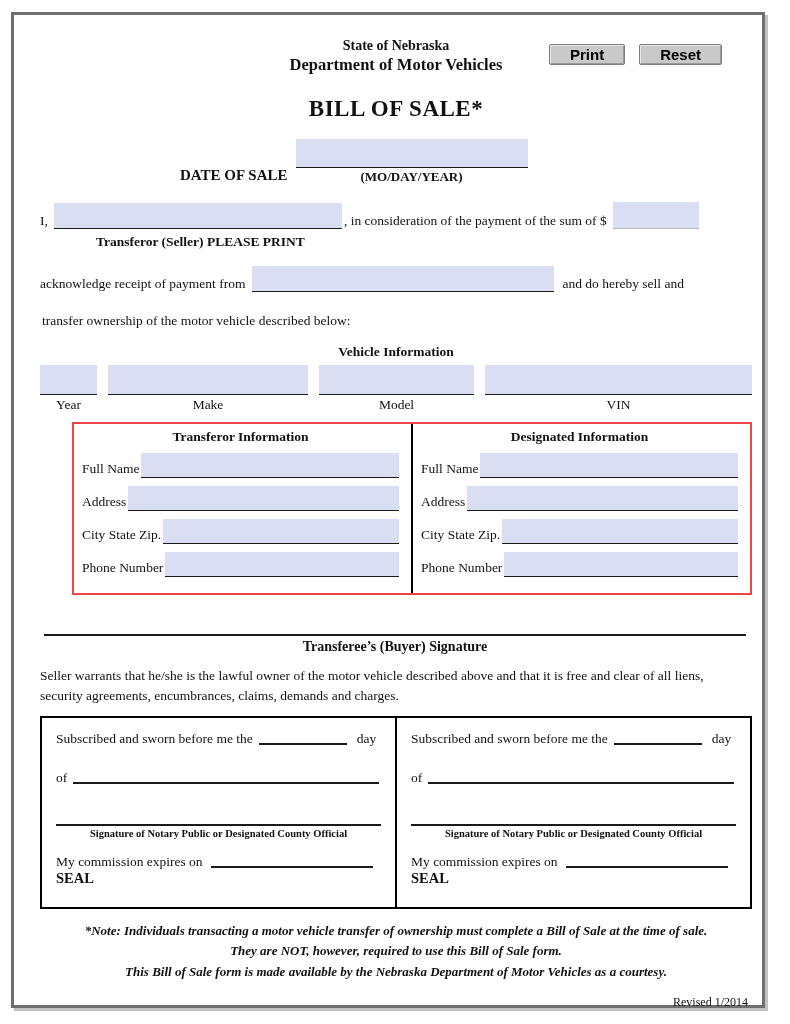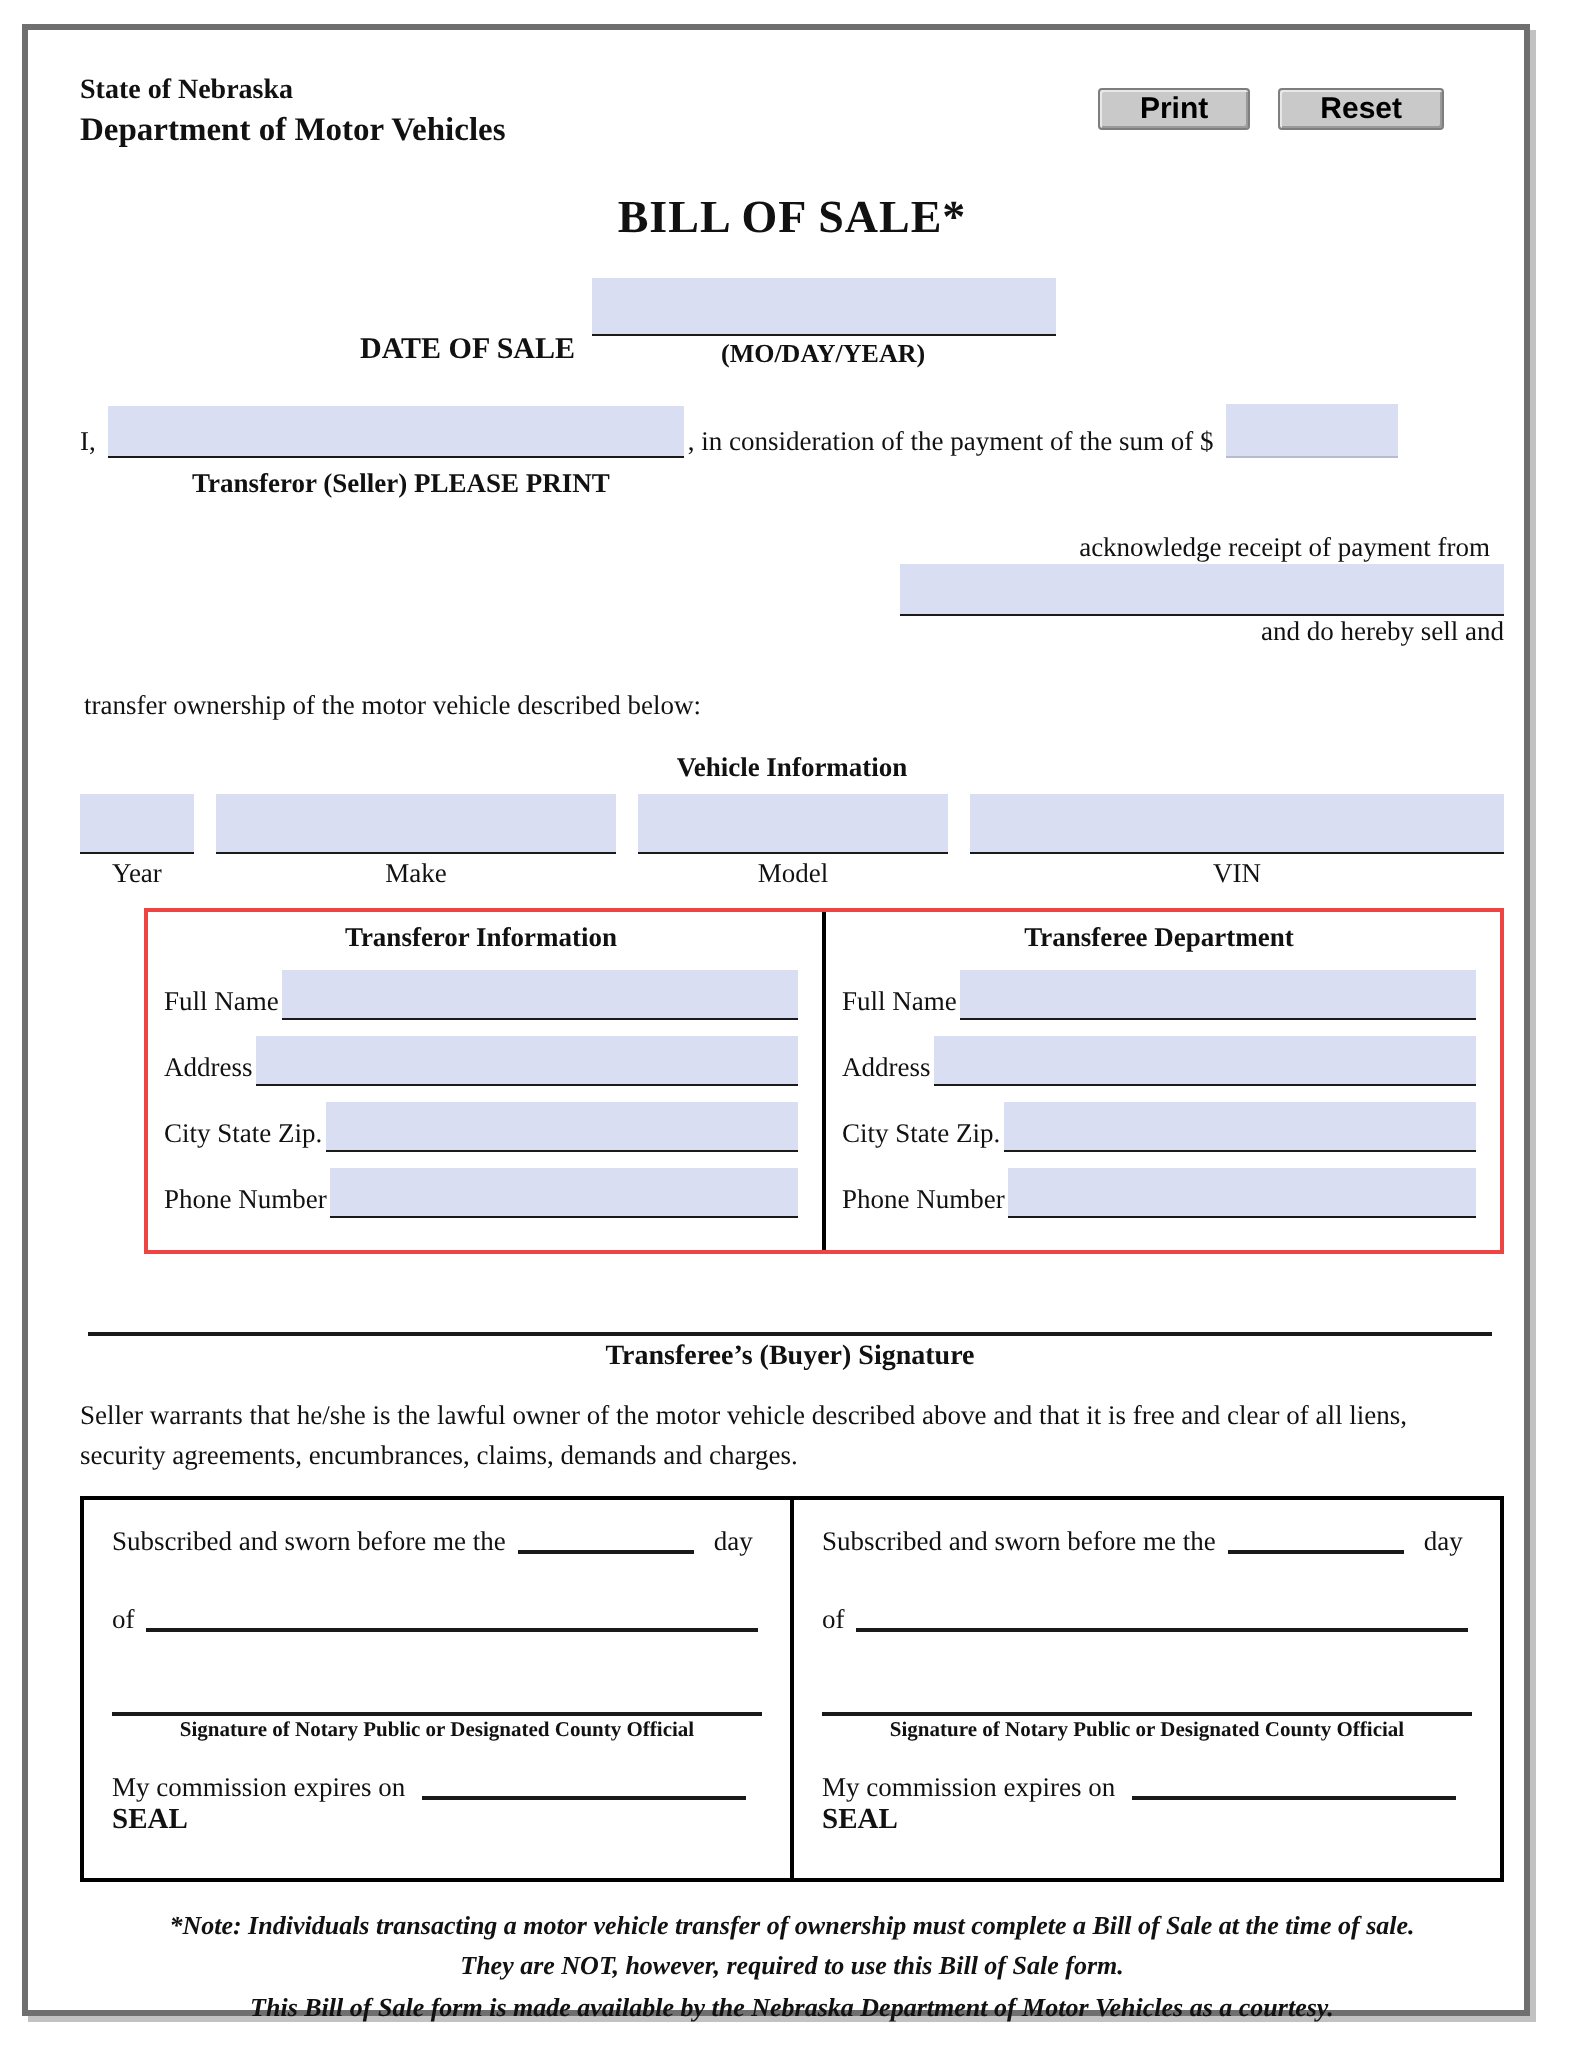--- a/index.html
+++ b/index.html
@@ -16,21 +16,21 @@
     font-size:13.5px;
   }
   .page-frame{
     position:absolute;left:11px;top:12px;width:754px;height:996px;
     border:3px solid #6f6f6f;background:#fff;
     box-shadow:3px 3px 0 #c2c2c2;
   }
   .content{position:relative;height:100%;padding:22px 10px 0 26px;}
 
   
-  .agency{ line-height:1.25;}
+  .agency{ text-align:center; line-height:1.25;}
   .agency .l1{font-weight:bold;font-size:14px;}
   .agency .l2{font-weight:bold;font-size:16.5px;}
   .btn-row{position:absolute;top:29px;right:40px;display:flex;gap:14px;}
   .btn{
     font-family:"Liberation Sans","DejaVu Sans",sans-serif;
     font-weight:bold;font-size:15px;color:#000;
     background:var(--button-bg);
     border:1px solid #7e7e7e;border-radius:2px;
     box-shadow:inset 1px 1px 0 #e8e8e8, inset -1px -1px 0 #9a9a9a;
     padding:1px 20px;cursor:pointer;
@@ -50,21 +50,21 @@
   .date-hint{font-weight:bold;font-size:13px;margin-top:1px;}
 
   
   .i-row{margin-top:17px;}
   .i-row .prefix{margin-right:6px;}
   .seller-field{width:288px;height:26px;}
   .i-row .mid{margin:0 6px 0 2px;white-space:nowrap;}
   .sum-field{width:86px;height:27px;border-bottom:1.5px solid #b7bccd;}
   .caption{font-weight:bold;margin-top:5px;}
   .seller-caption{margin-left:56px;}
-  .receipt-row{margin-top:16px;flex-direction:column;}
+  .receipt-row{margin-top:16px;}
   .receipt-row .pre{white-space:nowrap;margin-right:7px;}
   .payment-field{width:302px;height:26px;}
   .receipt-row .post{white-space:nowrap;margin-left:8px;}
   .buyer-caption{margin-left:300px;}
   .transfer-line{margin-top:21px;padding-left:2px;}
 
   
   .veh-heading{text-align:center;font-weight:bold;margin-top:15px;}
   .veh-row{display:flex;gap:11px;margin-top:5px;}
   .veh-item{text-align:center;}
@@ -184,21 +184,21 @@
         <div class="frow">
           <span class="lbl">City State Zip.</span>
           <span class="field u"></span>
         </div>
         <div class="frow">
           <span class="lbl">Phone Number</span>
           <span class="field u"></span>
         </div>
       </div>
       <div class="info-cell">
-        <div class="cell-heading">Transferee Department</div>
+        <div class="cell-heading">Designated Information</div>
         <div class="frow">
           <span class="lbl">Full Name</span>
           <span class="field u"></span>
         </div>
         <div class="frow">
           <span class="lbl">Address</span>
           <span class="field u"></span>
         </div>
         <div class="frow">
           <span class="lbl">City State Zip.</span>

